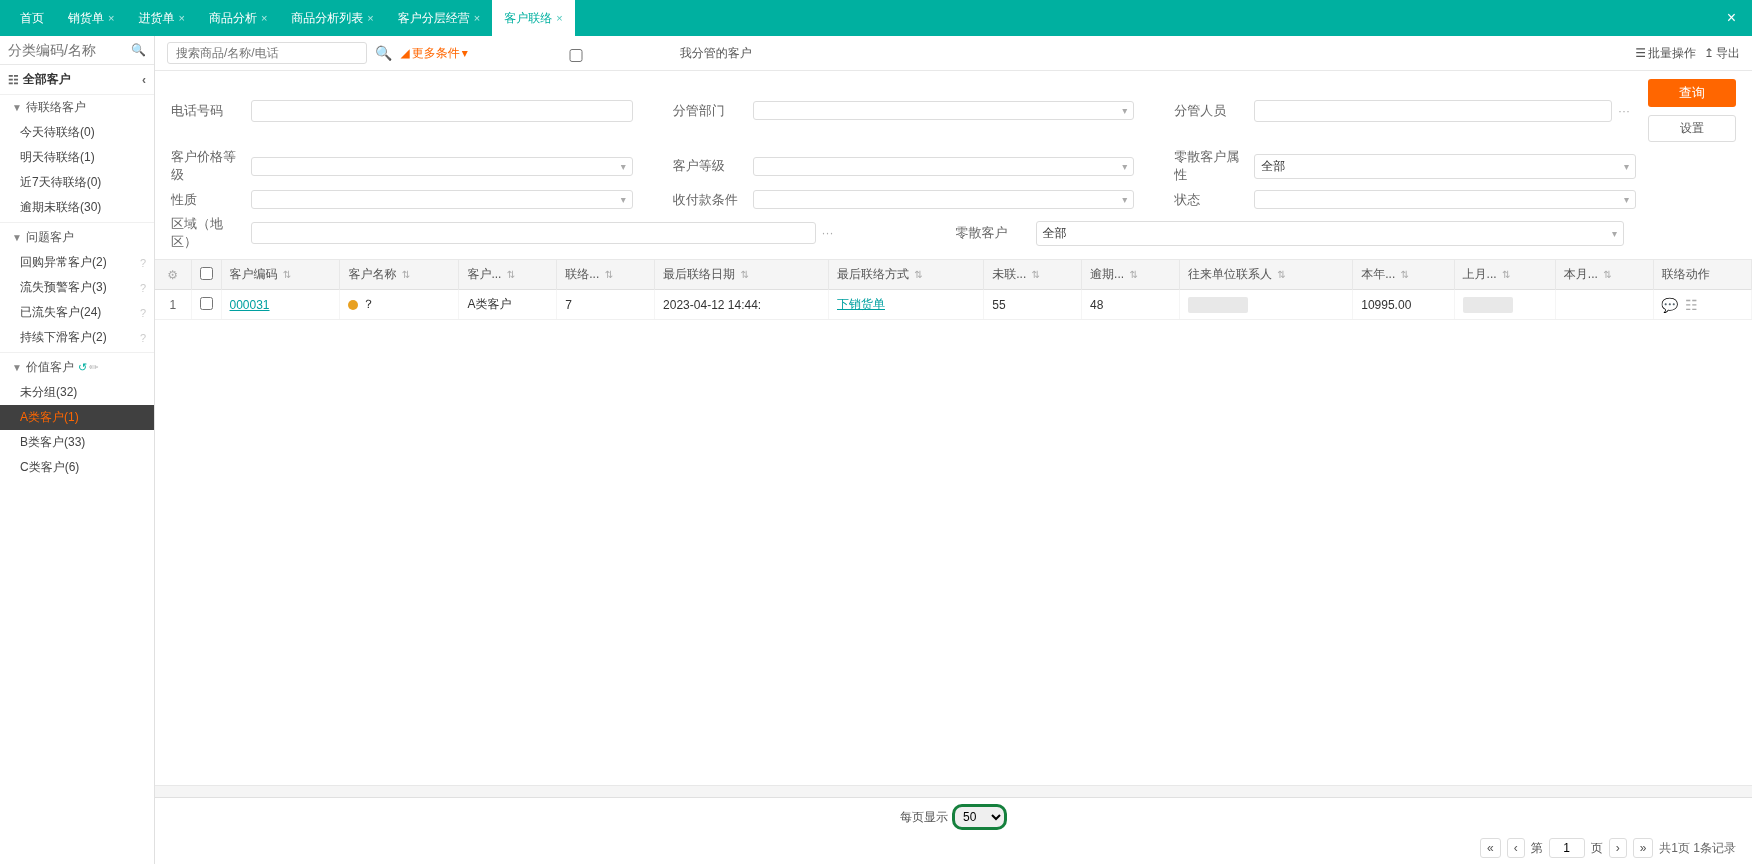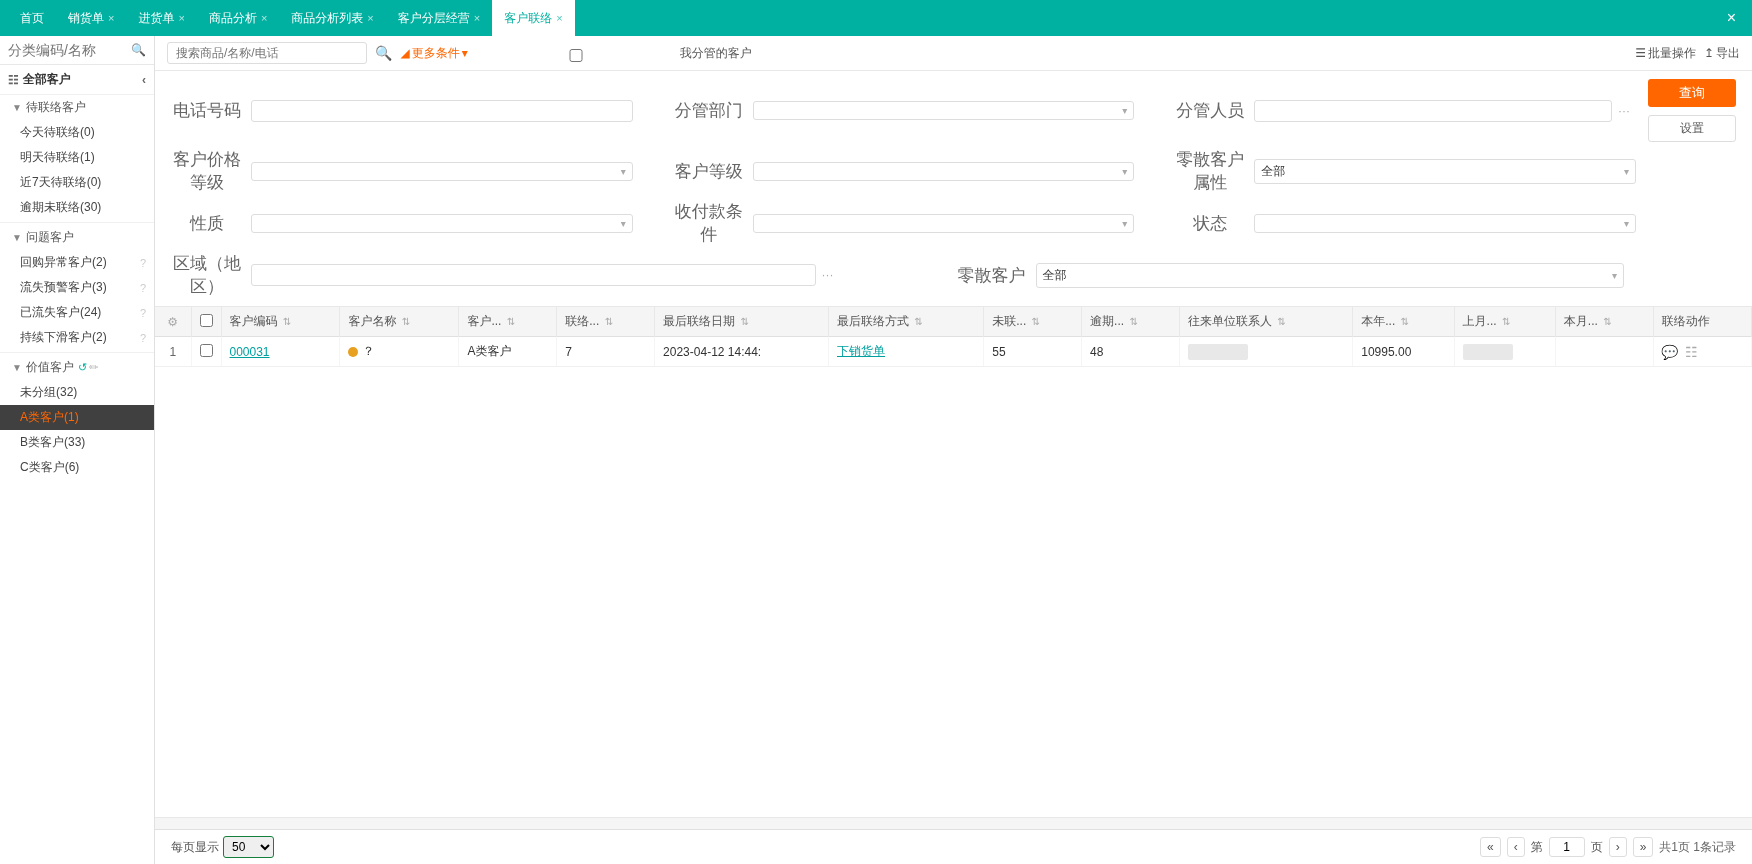--- a/index.html
+++ b/index.html
@@ -210,24 +210,24 @@
     .filter-row:last-child { margin-bottom: 0; gap: 12px; }
     .filter-field {
       display: flex;
       align-items: center;
       flex: 1;
       min-width: 0;
     }
     .filter-label {
       color: #666;
       width: 80px;
-      text-align: center;
+      text-align: left;
       padding-right: 8px;
       flex-shrink: 0;
-      font-size: 17px;
+      font-size: 13px;
     }
     .filter-select {
       flex: 1;
       border: 1px solid #ddd;
       border-radius: 3px;
       padding: 3px 6px;
       font-size: 12px;
       color: #333;
       display: flex;
       align-items: center;
@@ -339,29 +339,30 @@
     
     .table-footer {
       background: #fff;
       border-top: 1px solid #e0e0e0;
       padding: 6px 16px;
       display: flex;
       align-items: center;
       gap: 8px;
       font-size: 12px;
       color: #555;
+      flex-direction: column;
     }
     .footer-page-size {
       display: flex;
       align-items: center;
       gap: 4px;
     }
     .footer-page-size select {
-      border: 1px solid #15803d;
-      border-radius: 3px;
+      border: 3px solid #15803d;
+      border-radius: 10px;
       padding: 2px 4px;
       font-size: 12px;
     }
     .footer-pagination {
       margin-left: auto;
       display: flex;
       align-items: center;
       gap: 6px;
     }
     .page-btn {

